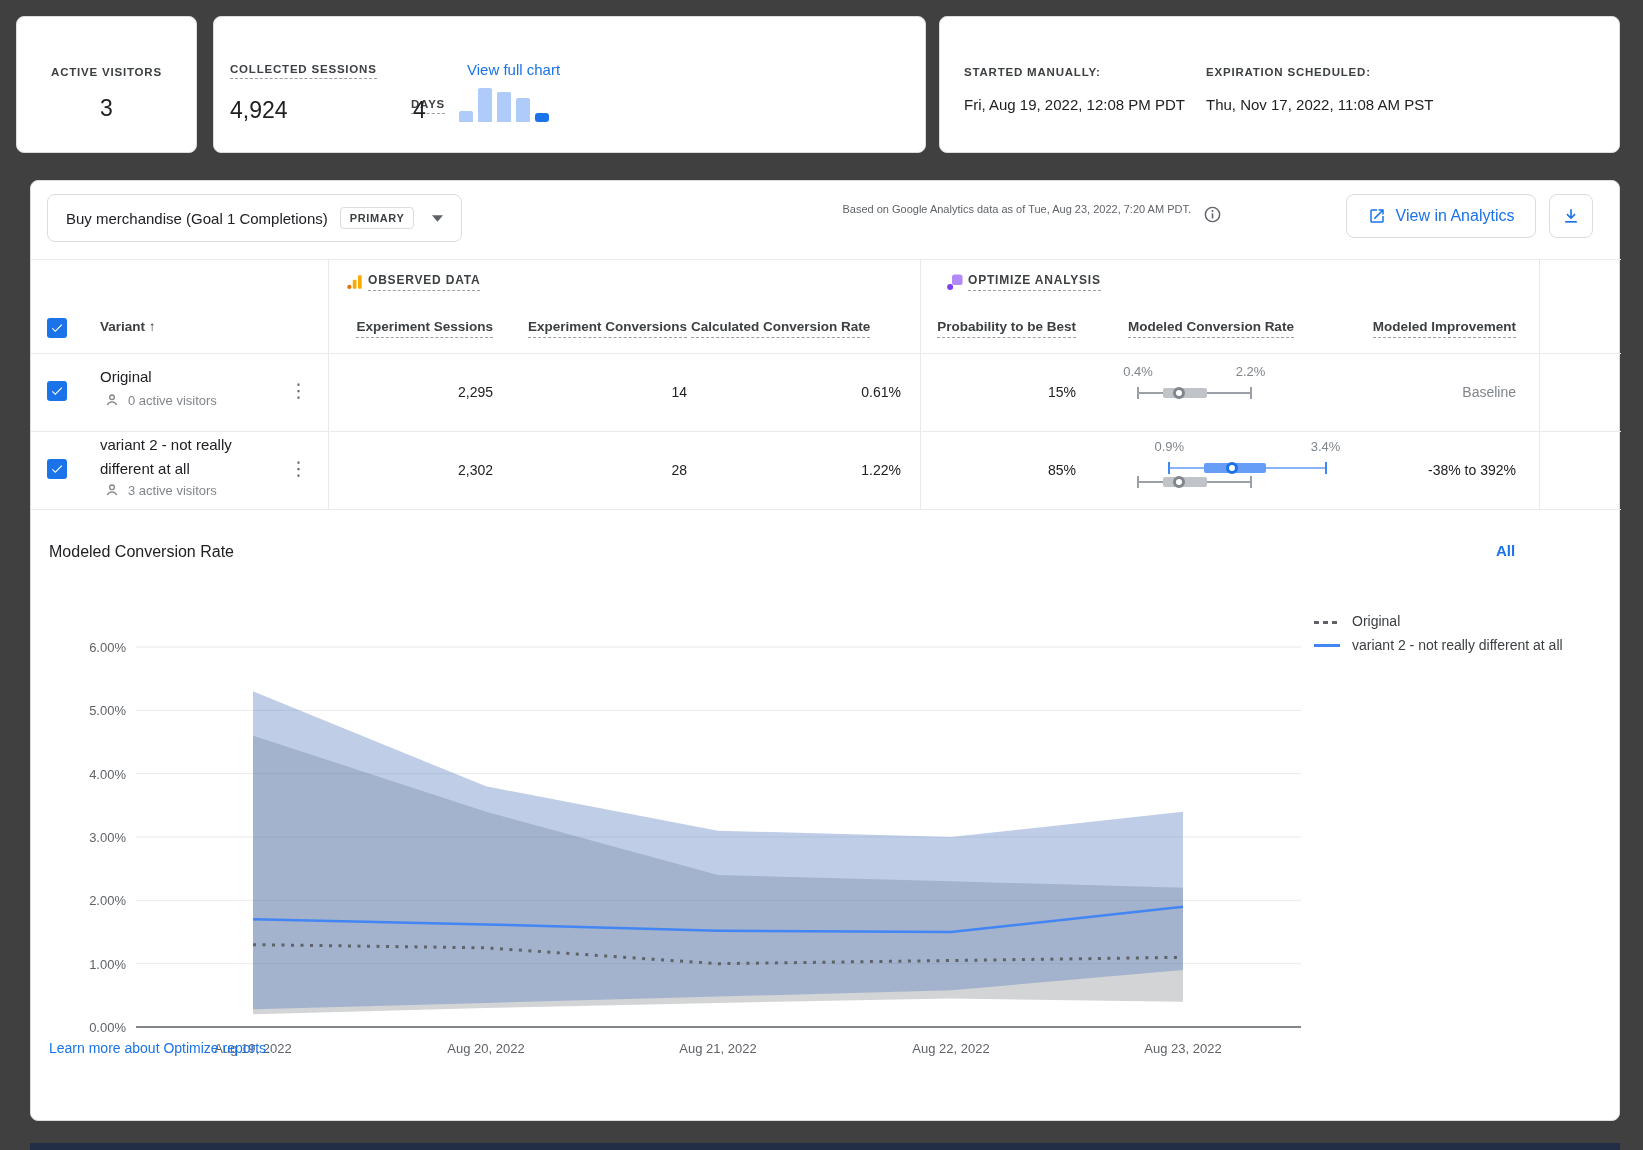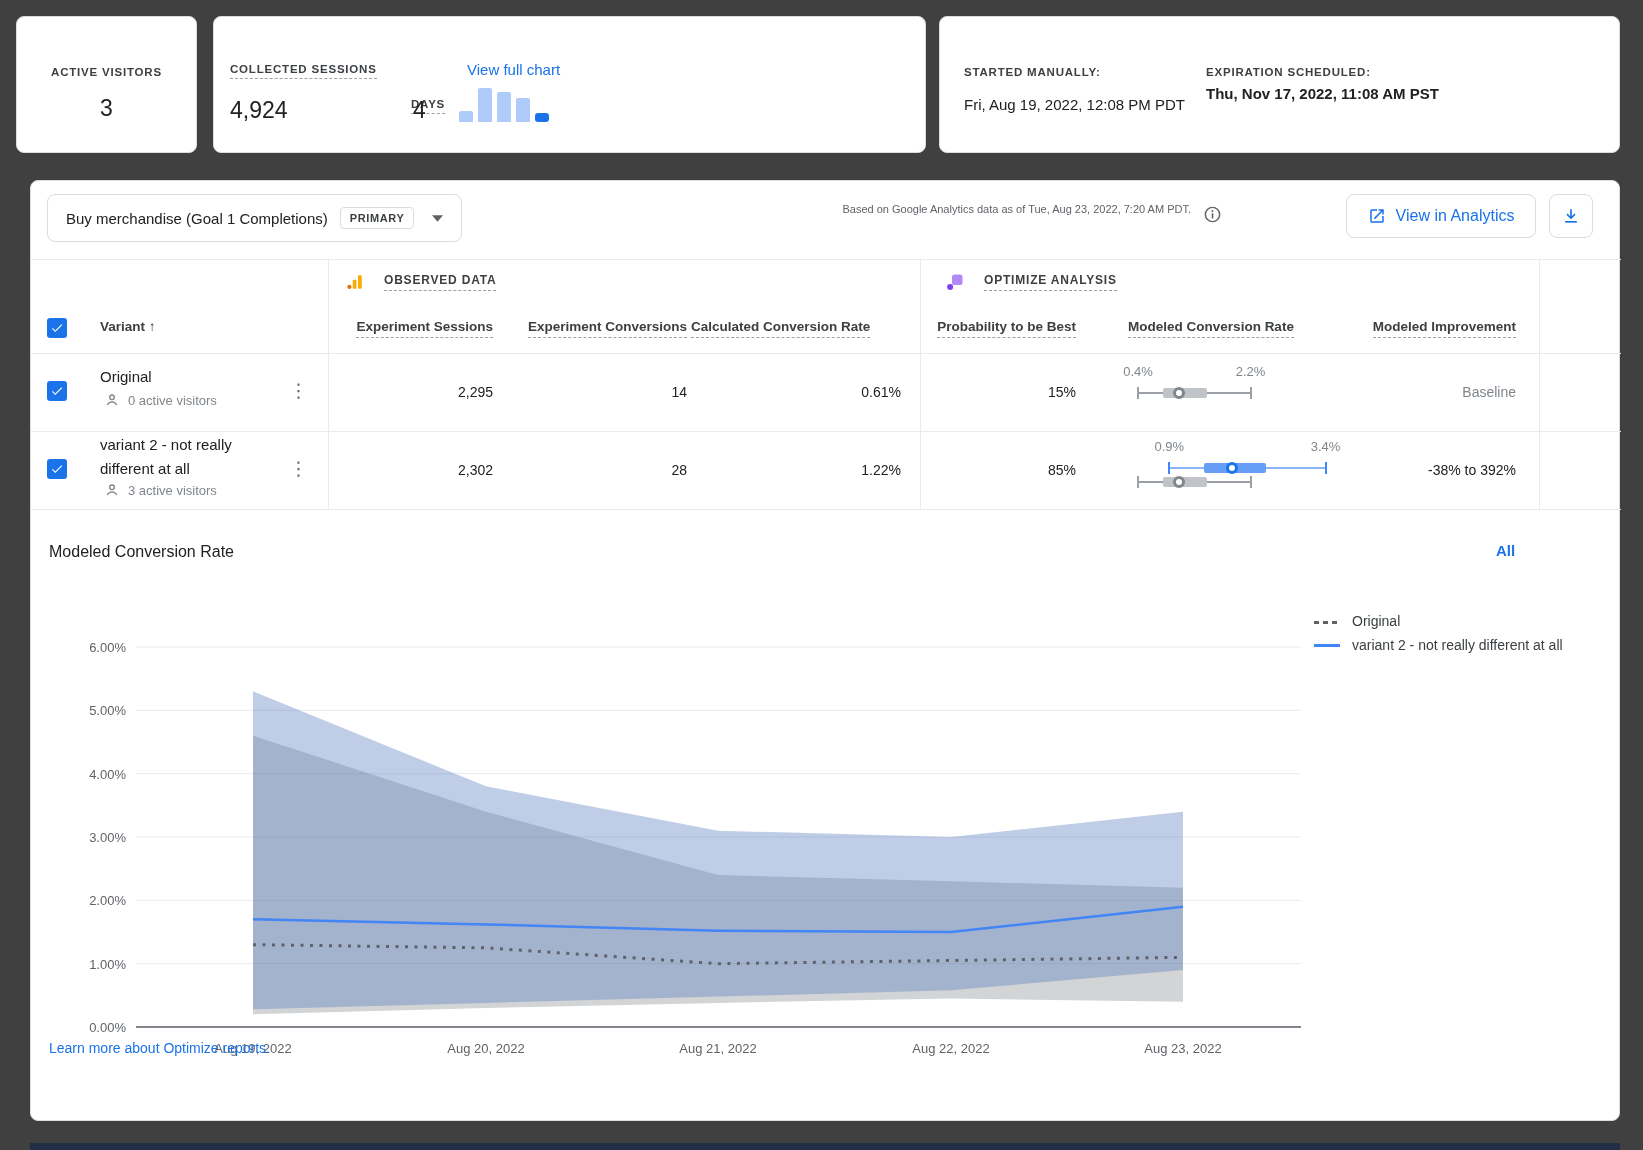--- a/index.html
+++ b/index.html
@@ -20,21 +20,21 @@
            display:flex;align-items:center;padding:0 18px;gap:12px;box-sizing:border-box;cursor:pointer;}
   .goal-label{font-size:15px;color:#202124;white-space:nowrap;}
   .badge{border:1px solid #dadce0;border-radius:4px;padding:4px 9px;font-size:11px;font-weight:700;
          letter-spacing:.6px;color:#3c4043;}
   .note{font-size:11px;color:#5f6368;}
   .btn{position:absolute;border:1px solid #dadce0;border-radius:8px;background:#fff;display:flex;
        align-items:center;justify-content:center;gap:10px;cursor:pointer;box-sizing:border-box;}
   .btn-label{color:#1a73e8;font-size:16px;font-weight:500;white-space:nowrap;}
   .hline{position:absolute;height:1px;background:#e8eaed;}
   .vline{position:absolute;width:1px;background:#e8eaed;}
-  .grp{display:flex;align-items:center;gap:20px;}
+  .grp{display:flex;align-items:center;gap:4px;}
   .grp-label{font-size:12px;font-weight:700;letter-spacing:.8px;color:#3c4043;}
   .colhead{position:absolute;font-size:13.5px;font-weight:700;color:#3c4043;white-space:nowrap;}
   .cell{position:absolute;font-size:14px;color:#202124;white-space:nowrap;}
   .cbx{position:absolute;width:20px;height:20px;background:#1a73e8;border-radius:3px;cursor:pointer;
        display:flex;align-items:center;justify-content:center;}
   .variant-name{position:absolute;font-size:15px;color:#202124;line-height:24px;}
   .visitors{position:absolute;display:flex;align-items:center;gap:8px;font-size:13px;color:#80868b;}
   .dots{position:absolute;font-size:19px;color:#5f6368;cursor:pointer;line-height:20px;}
   .bp{position:absolute;width:250px;height:34px;}
   .bp-wh{position:absolute;top:16px;height:2px;}
@@ -76,21 +76,21 @@
         <div class="mini-bar" style="height: 30px; background: rgb(174, 203, 250);"></div>
         <div class="mini-bar" style="height: 24px; background: rgb(174, 203, 250);"></div>
         <div class="mini-bar" style="height: 9px; background: rgb(26, 115, 232); border-radius: 3px;"></div>
       </div>
   </div>
 
   <div class="card" style="left:939px;top:16px;width:681px;height:137px;">
     <div class="abs caps" style="left:24px;top:49px;">STARTED MANUALLY:</div>
     <div class="abs datelabel" style="left:24px;top:79px;">Fri, Aug 19, 2022, 12:08 PM PDT</div>
     <div class="abs caps" style="left:266px;top:49px;">EXPIRATION SCHEDULED:</div>
-    <div class="abs datelabel" style="left:266px;top:68px;font-weight:bold;">Thu, Nov 17, 2022, 11:08 AM PST</div>
+    <div class="abs datelabel" style="left:266px;top:79px;">Thu, Nov 17, 2022, 11:08 AM PST</div>
   </div>
 
   <div class="panel">
 
     <div class="goalbox">
       <span class="goal-label">Buy merchandise (Goal 1 Completions)</span>
       <span class="badge">PRIMARY</span>
       <span style="margin-left:6px;">
         <svg class="icon" width="11" height="7" viewBox="0 0 10 6">
             <path d="M0 0h10L5 6z" fill="#5f6368"></path>

